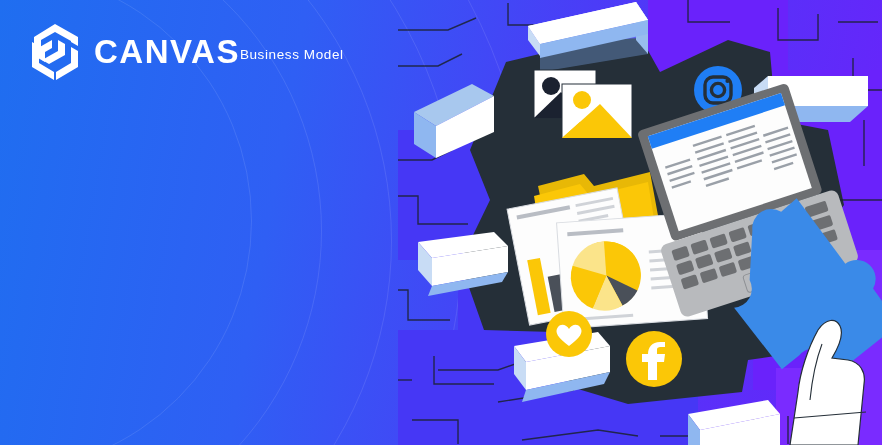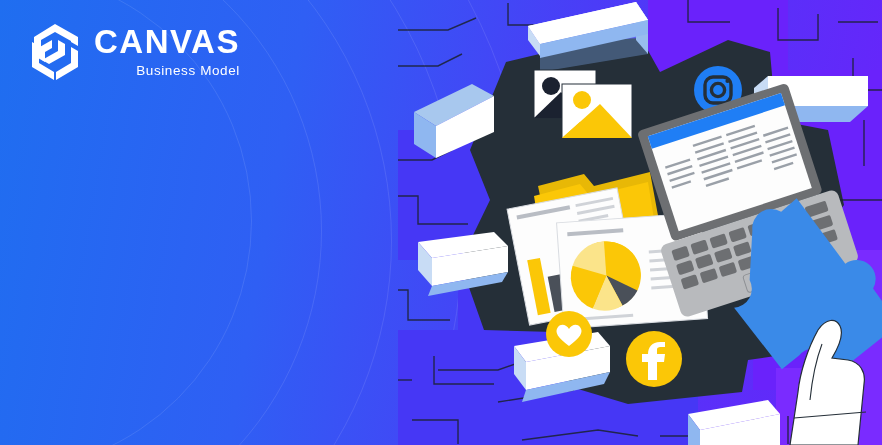--- a/index.html
+++ b/index.html
@@ -12,23 +12,23 @@
     background:linear-gradient(100deg,#1f6ef0 0%,#2f5ff4 32%,#4b3cf7 62%,#6a22fb 100%);
   }
 
   
   .rings{position:absolute;left:0;top:0;width:560px;height:445px;overflow:hidden;pointer-events:none;}
   .ring{position:absolute;border:1px solid rgba(255,255,255,.10);border-radius:50%;}
 
   
   #logo{position:absolute;left:28px;top:22px;display:flex;align-items:center;gap:12px;}
   #logo .mark{width:54px;height:58px;flex:0 0 auto;}
-  #logo .wordmark{display:flex;flex-direction:column;line-height:1;align-items:flex-end;}
+  #logo .wordmark{display:flex;line-height:1;}
   #logo .brand{color:#fff;font-size:33px;font-weight:bold;letter-spacing:1.5px;}
-  #logo .tag{color:#fff;font-size:13.5px;letter-spacing:.6px;margin-top:6px;}
+  #logo .tag{color:#fff;font-size:13.5px;letter-spacing:.6px;margin-top:13px;}
 
   
   #headline{
     position:absolute;left:30px;top:186px;width:360px;
     color:#fff;font-size:27px;font-weight:bold;line-height:1.46;
     letter-spacing:.2px;
   }
 
   
   #art{position:absolute;left:398px;top:0;width:484px;height:445px;}

